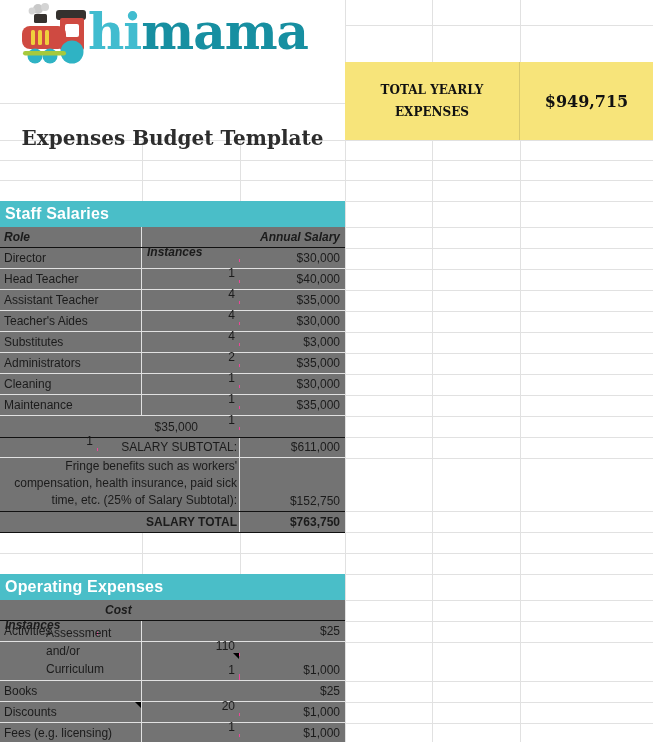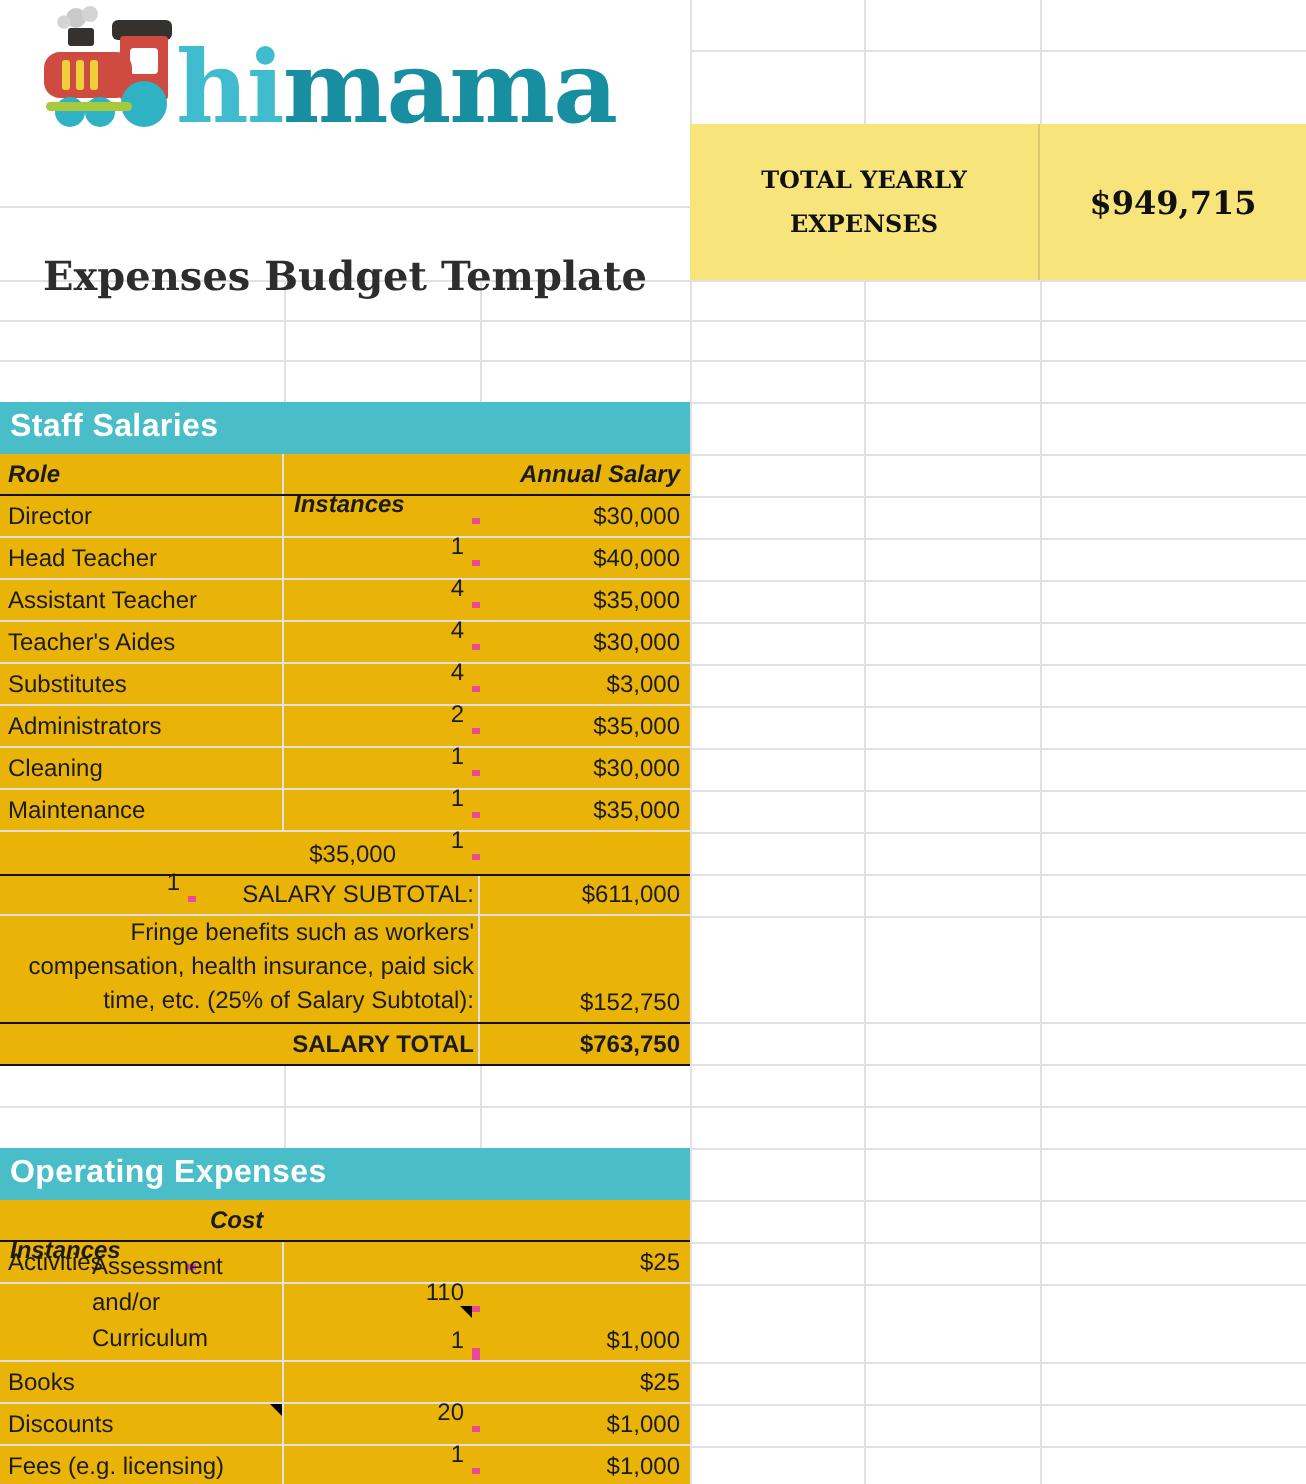--- a/index.html
+++ b/index.html
@@ -7,21 +7,21 @@
   #app {
     position:relative; width:653px; height:742px; overflow:hidden;
     background:#fff; font-family:"Liberation Sans", sans-serif; color:#1b1b1b;
   }
   .hline { position:absolute; height:1px; background:#e1e1e1; z-index:0; }
   .vline { position:absolute; width:1px; background:#e1e1e1; z-index:0; }
 
   
   #logo { position:absolute; left:14px; top:1px; width:78px; height:64px; z-index:1; }
   #wordmark {
-    position:absolute; left:88px; top:14px; z-index:1;
+    position:absolute; left:88px; top:2px; z-index:1;
     font-family:"DejaVu Serif", serif; font-weight:bold; font-size:50px; letter-spacing:-1px;
   }
   #wordmark .hi   { color:#41bccf; }
   #wordmark .mama { color:#178fa1; }
 
   #title-cell {
     position:absolute; left:0; top:120px; width:345px; height:36px; z-index:1;
     display:flex; align-items:center; justify-content:center;
     font-family:"DejaVu Serif", serif; font-weight:bold; font-size:20px; color:#2d2d2d;
   }
@@ -35,34 +35,34 @@
     width:175px; border-right:1px solid #d9c96e;
     display:flex; align-items:center; justify-content:center; text-align:center;
     font-family:"DejaVu Serif", serif; font-weight:bold; font-size:12px; line-height:22px; color:#111;
   }
   #summary .s-value {
     flex:1; display:flex; align-items:center; justify-content:center;
     font-family:"DejaVu Serif", serif; font-weight:bold; font-size:16px; color:#111;
   }
 
   
-  .sheet-table { position:absolute; left:0; width:345px; background:#eab308; z-index:1; }
+  .sheet-table { position:absolute; left:0; width:345px; background:#737373; z-index:1; }
   #staff-table { top:201px; }
   #opex-table  { top:574px; }
 
   .tealbar {
     height:26px; background:#4abec8; color:#fff;
     display:flex; align-items:center; padding-left:5px;
     font-size:16px; font-weight:bold; letter-spacing:.2px;
   }
   .row { display:flex; height:21px; border-bottom:1px solid #e1e1e1; font-size:12px; }
   .row > div { display:flex; align-items:flex-end; padding-bottom:3px; position:relative; }
   .colhead { border-bottom:1.5px solid #111; font-weight:bold; font-style:italic; }
   .cA { width:142px; border-right:1px solid #e1e1e1; padding-left:4px; }
-  .cB { width:98px;  border-right:4px solid #ec4899; justify-content:flex-end; padding-right:4px;margin-top:32px; }
+  .cB { width:98px;  border-right:1px solid #ec4899; justify-content:flex-end; padding-right:4px;margin-top:32px; }
   .cB.lefty { justify-content:flex-start; padding-left:5px; }
   .cC { width:105px; justify-content:flex-end; padding-right:5px; }
   .cC.lefty { justify-content:flex-start; padding-left:7px; }
   .cAB { width:240px; border-right:1px solid #e1e1e1; justify-content:flex-end; text-align:right; padding-right:2px; }
 
   .subtotal-row { border-top:1.5px solid #111; }
   .fringe-row { height:53px; border-bottom:none; }
   .fringe-row .cAB { line-height:17px; padding-bottom:2px; }
   .total-row { height:22px; border-top:1.5px solid #111; border-bottom:1.5px solid #111; font-weight:bold; }
   .wrap2 { height:39px; }

